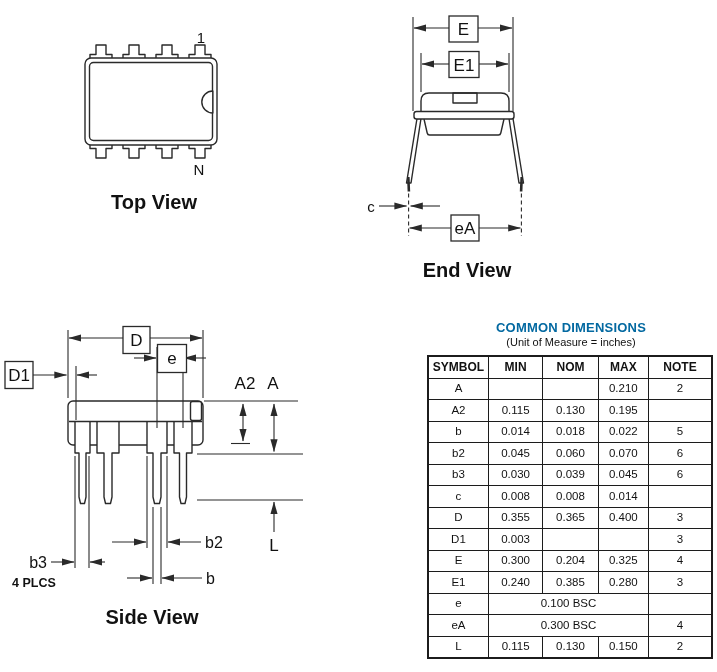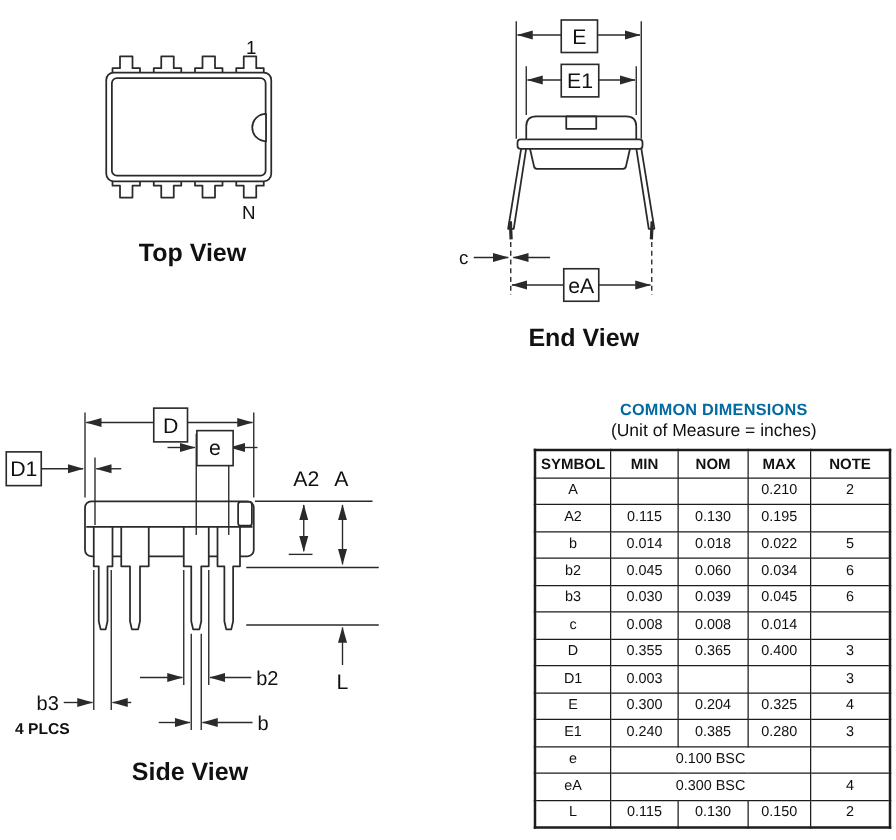--- a/index.html
+++ b/index.html
@@ -14,21 +14,21 @@
   .db {stroke:#2a2a2a;stroke-width:1.3;fill:#ffffff;}
   .tip{stroke:#2a2a2a;stroke-width:2.6;}
   
   .lbl{fill:#111;font-family:"Liberation Sans",sans-serif;}
   .s15{font-size:15px;} .s16{font-size:16px;} .s17{font-size:17px;}
   .s20{font-size:20px;font-weight:600;} .s12{font-size:12.5px;font-weight:600;}
   .mid{text-anchor:middle;} .endA{text-anchor:end;}
   
   .tablewrap{position:absolute;left:427px;top:320px;width:288px;}
   .ttitle{font-size:13px;font-weight:700;text-align:center;color:#0369a1;letter-spacing:.2px;}
-  .tsub{font-size:14px;text-align:center;color:#111;margin-top:1px;}
+  .tsub{font-size:11px;text-align:center;color:#111;margin-top:1px;}
   table.dims{border-collapse:collapse;margin-top:7px;width:286px;table-layout:fixed;}
   table.dims td,table.dims th{border:1.5px solid #1c1c1c;text-align:center;
       font-size:11.5px;color:#111;height:20.5px;padding:0;line-height:1;}
   table.dims{border:2px solid #1c1c1c;}
   table.dims th{font-weight:700;font-size:12px;}
 </style>
 </head>
 <body>
 
 <div id="canvas">
@@ -224,21 +224,21 @@
             <td>b</td>
             <td>0.014</td>
             <td>0.018</td>
             <td>0.022</td>
             <td>5</td>
           </tr>
       <tr>
             <td>b2</td>
             <td>0.045</td>
             <td>0.060</td>
-            <td>0.034</td>
+            <td>0.070</td>
             <td>6</td>
           </tr>
       <tr>
             <td>b3</td>
             <td>0.030</td>
             <td>0.039</td>
             <td>0.045</td>
             <td>6</td>
           </tr>
       <tr>

